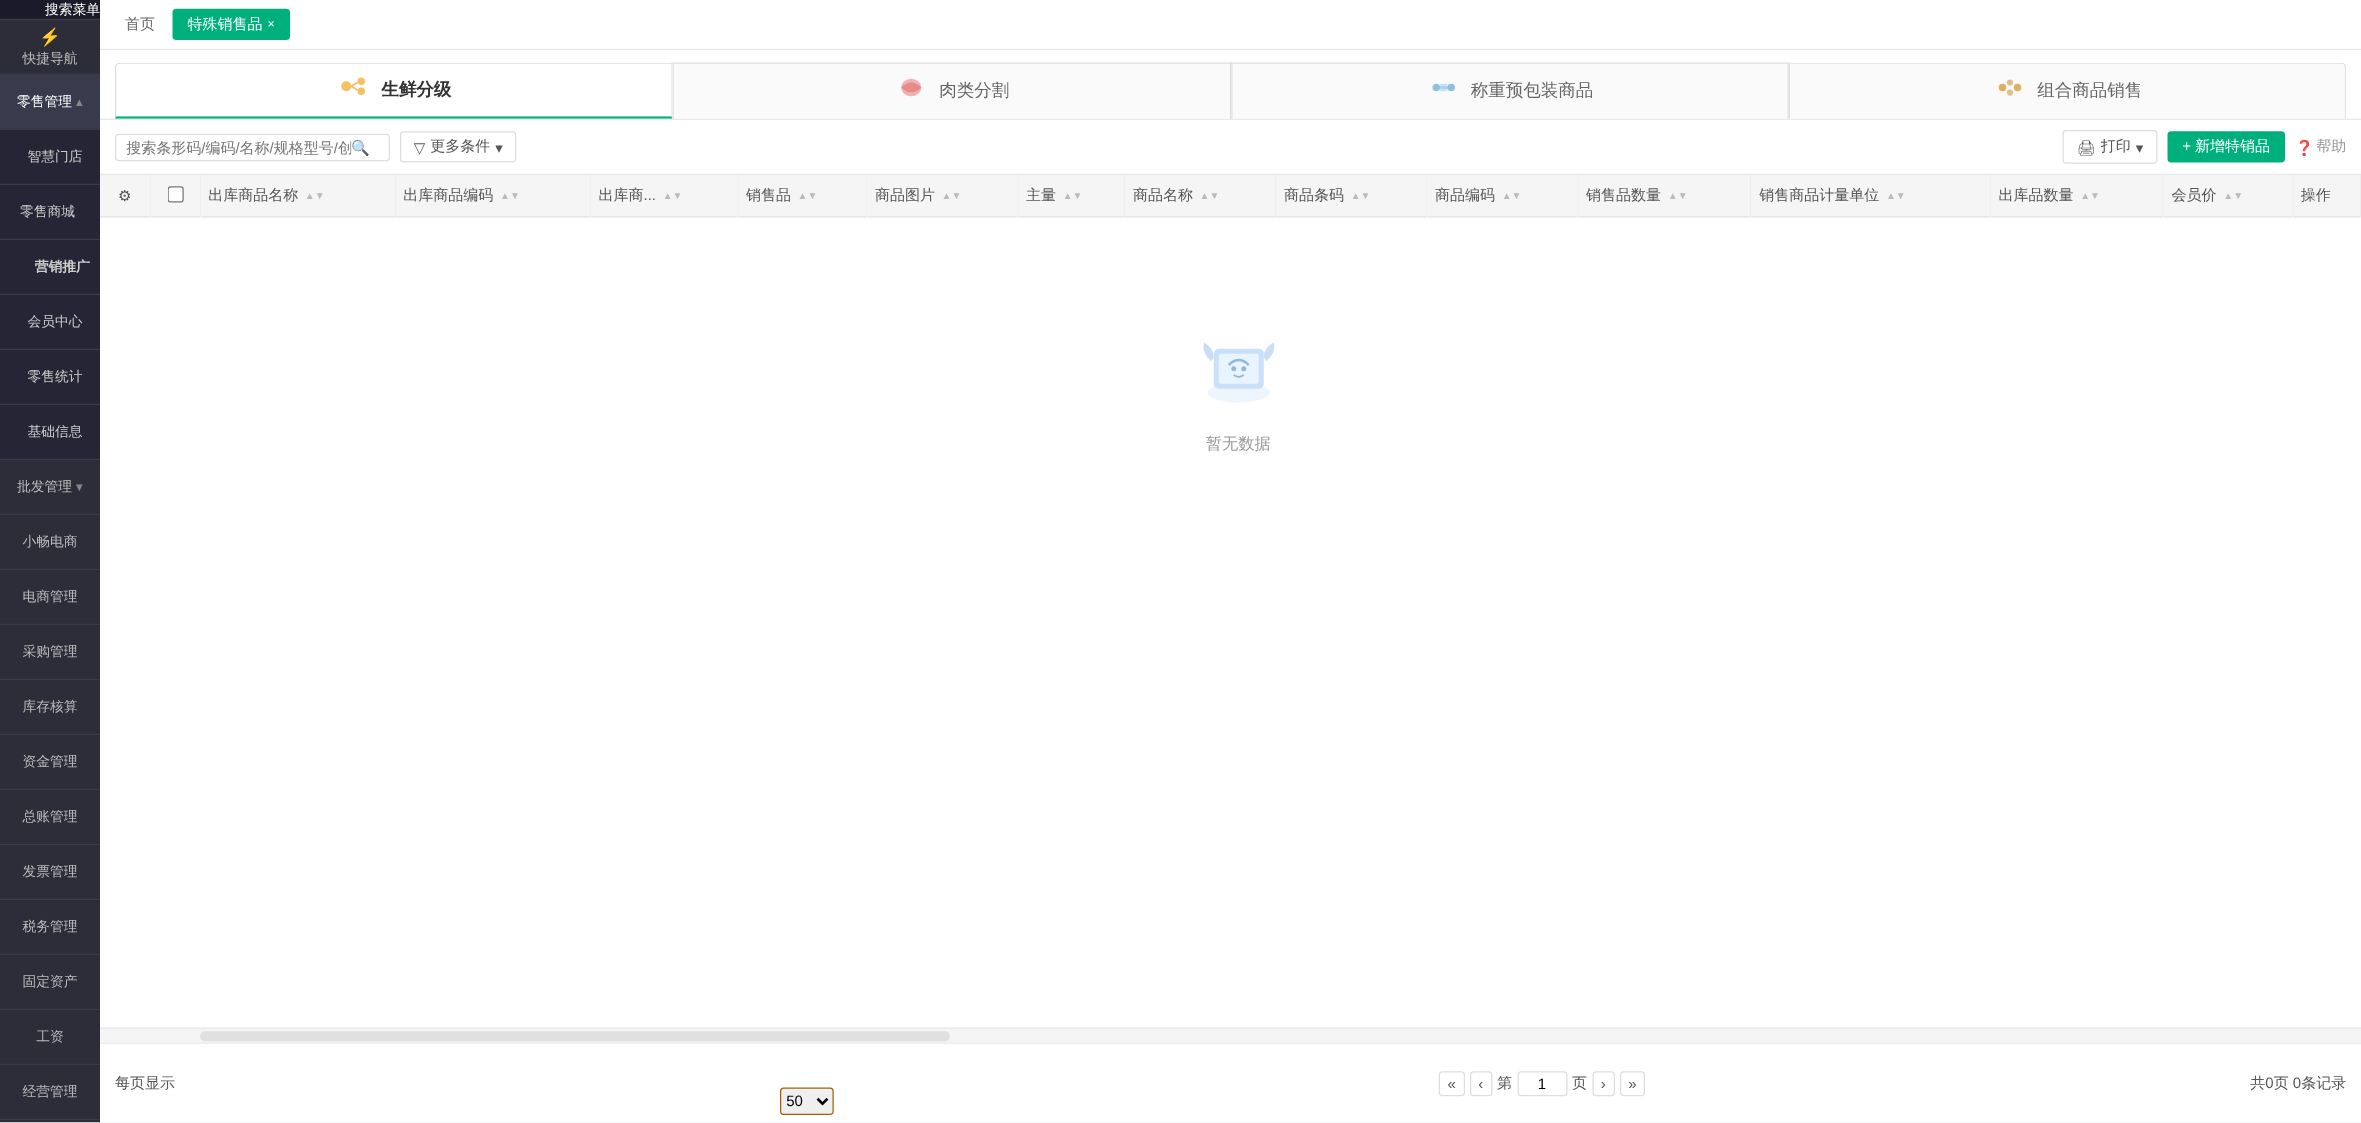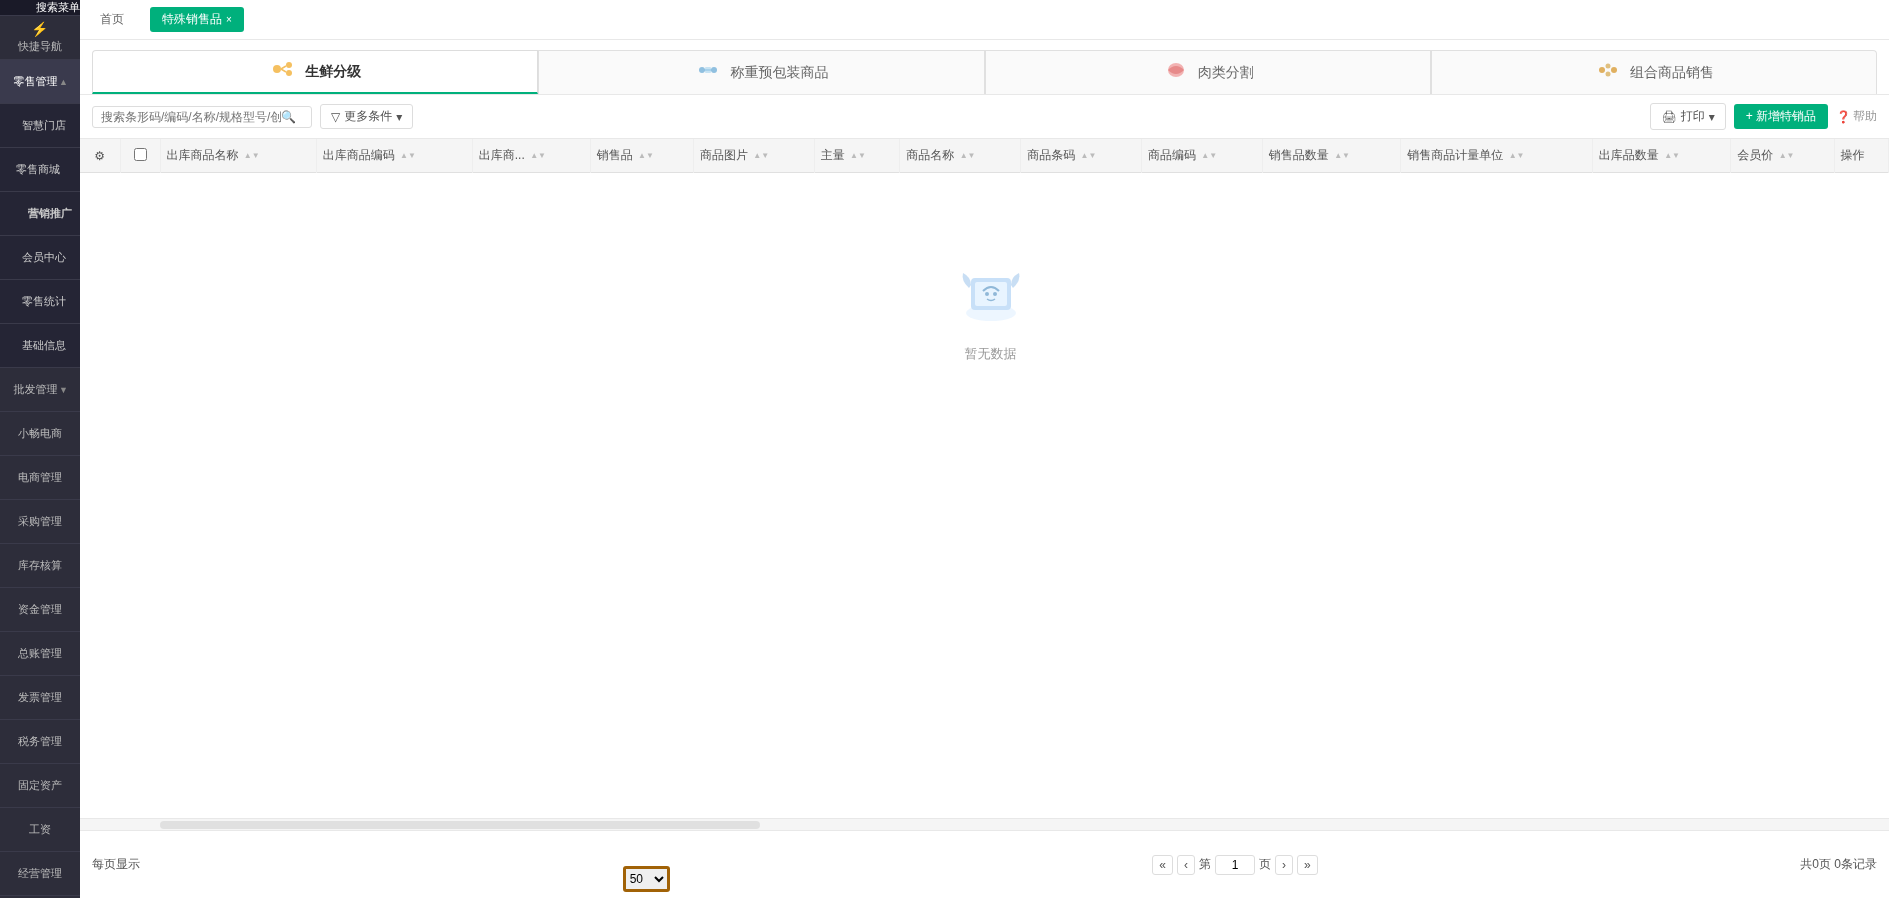--- a/index.html
+++ b/index.html
@@ -53,21 +53,21 @@
     }
 
     
     .top-nav {
       background: #fff;
       border-bottom: 1px solid #e8e8e8;
       padding: 0 12px;
       height: 40px;
       display: flex;
       align-items: center;
-      gap: 18px;
+      gap: 6px;
     }
     .top-nav-home {
       color: #666;
       font-size: 12px;
       cursor: pointer;
       padding: 0 8px;
     }
     .top-nav-tab {
       background: #00b07c;
       color: #fff;
@@ -249,21 +249,21 @@
       border-top: 1px solid #e8e8e8;
       padding: 6px 12px;
       display: flex;
       align-items: center;
       justify-content: space-between;
       gap: 12px;
       font-size: 12px;
       color: #555;
     }
     .pagination select {
-      border: 3px solid #a16207;
+      border: 1px solid #a16207;
       border-radius: 3px;
       padding: 2px 0;
       font-size: 12px;
       margin-top: 29px;
     }
     .pagination .page-nav {
       display: flex;
       align-items: center;
       gap: 4px;
     }
@@ -398,37 +398,37 @@
             <line x1="12" y1="10" x2="17" y2="7" stroke="#f5c060" stroke-width="1.5"></line>
             <line x1="12" y1="10" x2="17" y2="13" stroke="#f5c060" stroke-width="1.5"></line>
           </svg>
         </span>
         <span>生鲜分级</span>
       </div>
 
       <div class="cat-tab">
         <span class="tab-icon">
           <svg width="28" height="20" viewBox="0 0 28 20">
+            <ellipse cx="14" cy="10" rx="8" ry="7" fill="#f0a0a0" opacity="0.8"></ellipse>
+            <path d="M6 10 Q14 2 22 10 Q14 18 6 10" fill="#e07070" opacity="0.6"></path>
+          </svg>
+        </span>
+        <span>肉类分割</span>
+      </div>
+
+      <div class="cat-tab">
+        <span class="tab-icon">
+          <svg width="28" height="20" viewBox="0 0 28 20">
             <circle cx="8" cy="10" r="3" fill="#90c0e0"></circle>
             <circle cx="20" cy="10" r="3" fill="#90c0e0"></circle>
             <line x1="8" y1="10" x2="20" y2="10" stroke="#90c0e0" stroke-width="2"></line>
             <rect x="11" y="7" width="6" height="6" rx="1" fill="#b0d8f0" opacity="0.7"></rect>
           </svg>
         </span>
         <span>称重预包装商品</span>
-      </div>
-
-      <div class="cat-tab">
-        <span class="tab-icon">
-          <svg width="28" height="20" viewBox="0 0 28 20">
-            <ellipse cx="14" cy="10" rx="8" ry="7" fill="#f0a0a0" opacity="0.8"></ellipse>
-            <path d="M6 10 Q14 2 22 10 Q14 18 6 10" fill="#e07070" opacity="0.6"></path>
-          </svg>
-        </span>
-        <span>肉类分割</span>
       </div>
 
       <div class="cat-tab">
         <span class="tab-icon">
           <svg width="28" height="20" viewBox="0 0 28 20">
             <circle cx="8" cy="10" r="3" fill="#e0b060"></circle>
             <circle cx="14" cy="6" r="2.5" fill="#e0c080"></circle>
             <circle cx="20" cy="10" r="3" fill="#e0b060"></circle>
             <circle cx="14" cy="14" r="2.5" fill="#e0c080"></circle>
           </svg>

